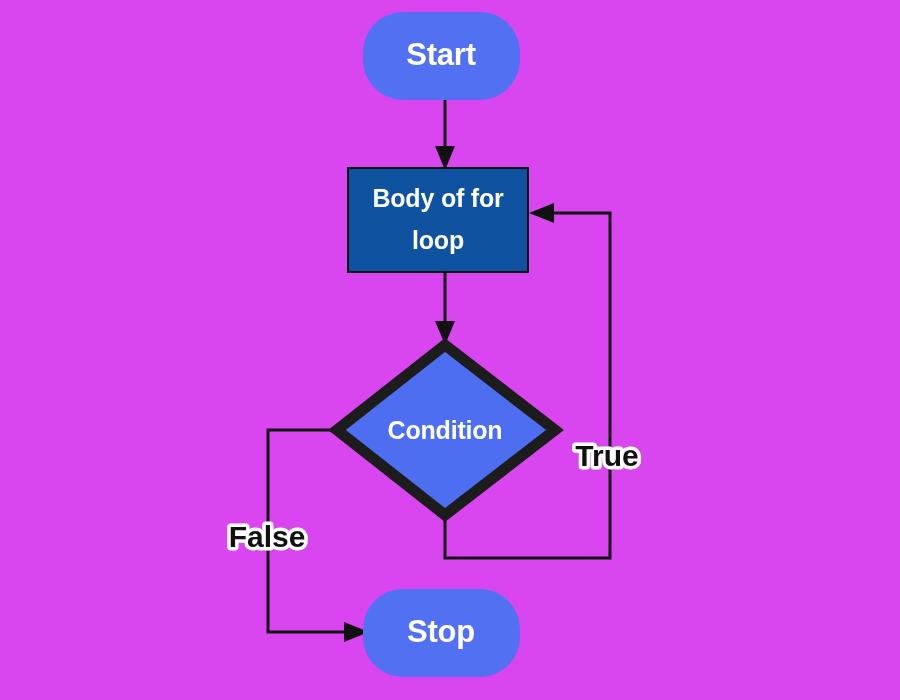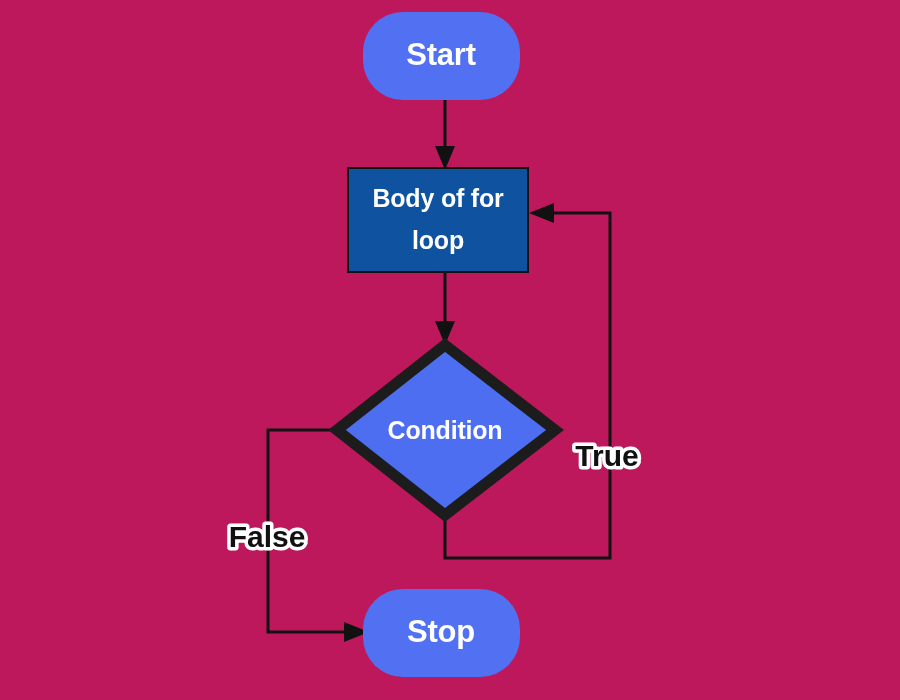--- a/index.html
+++ b/index.html
@@ -62,21 +62,21 @@
     stroke-linecap: butt;
   }
   .arrowhead {
     fill: #111111;
     stroke: none;
   }
 </style>
 </head>
 <body>
 
-<div id="flowchart-canvas" style="background: #be185d;">
+<div id="flowchart-canvas" style="background: #d946ef;">
 
   <svg id="flowchart-svg" viewBox="0 0 900 700" xmlns="http://www.w3.org/2000/svg">
 
     <g>
       <path class="connector" d="M 445 100 L 445 152" stroke="#111111"></path>
       <polygon class="arrowhead" points="445,170 435,146 455,146" fill="#111111"></polygon>
     </g>
 
     <g>
       <path class="connector" d="M 445 272 L 445 326" stroke="#111111"></path>

